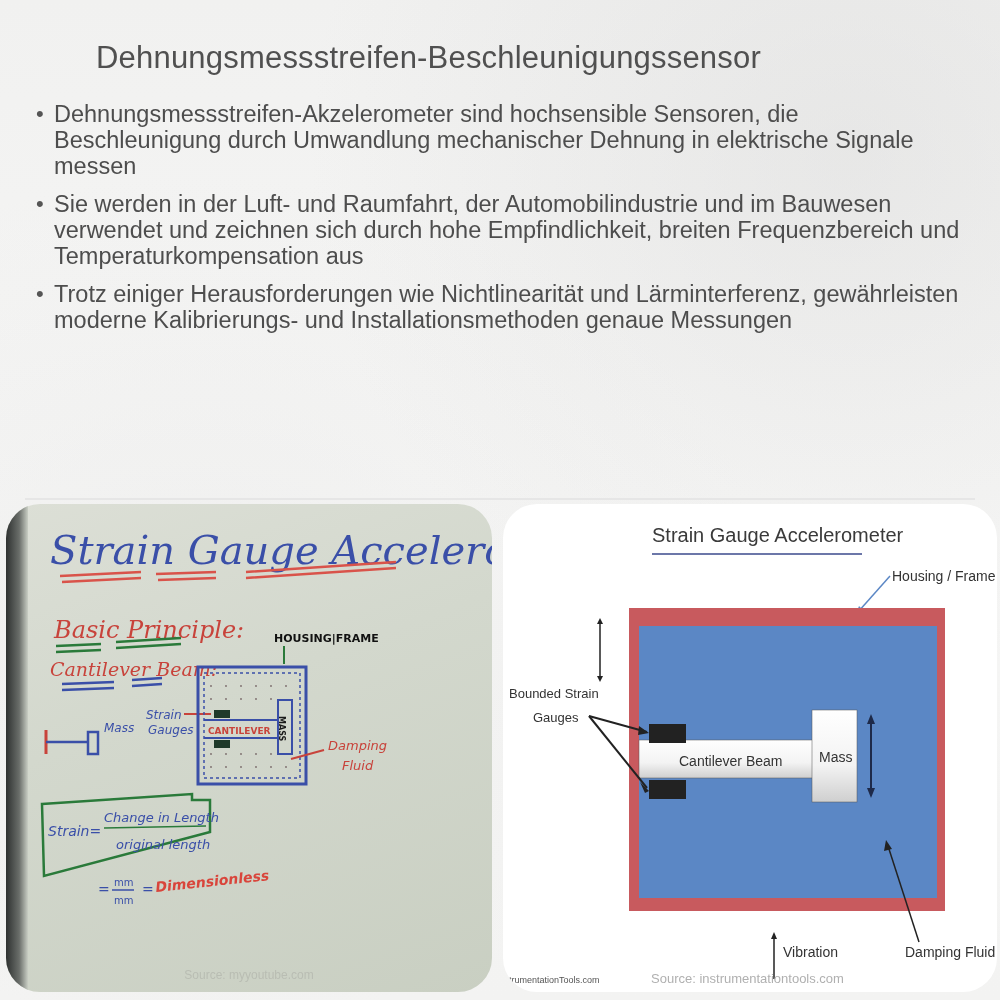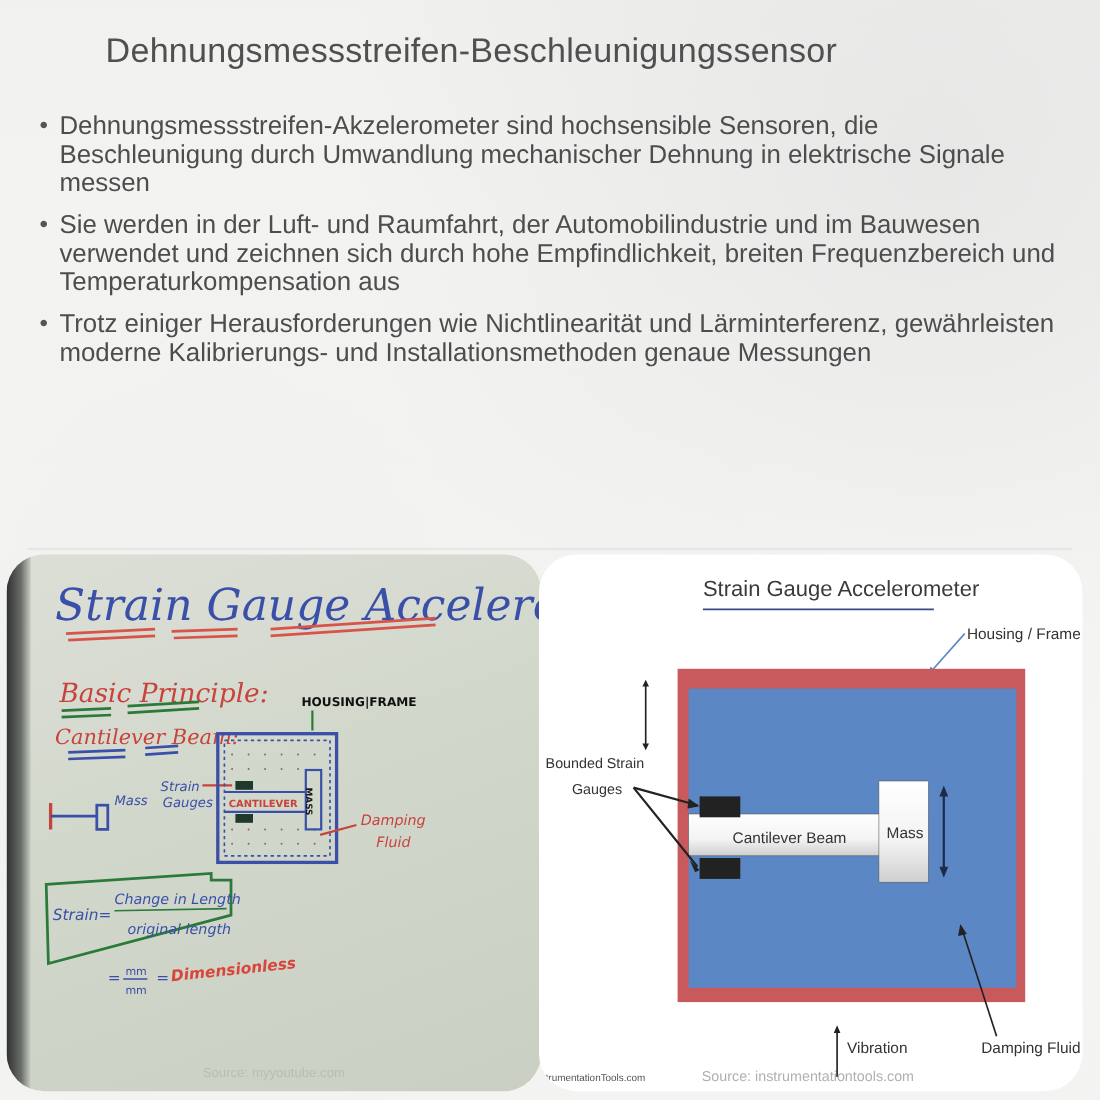--- a/index.html
+++ b/index.html
@@ -11,21 +11,21 @@
     }
     .bg-texture {
       position: absolute; inset: 0;
       background:
         radial-gradient(ellipse at 85% 15%, rgba(210,210,210,0.35), transparent 45%),
         radial-gradient(ellipse at 20% 60%, rgba(225,225,225,0.3), transparent 50%),
         linear-gradient(180deg, #f1f1f0 0%, #f6f6f5 50%, #f3f3f2 100%);
       z-index: 0;
     }
     .title {
-      position: absolute; top: 28px; left: 0; width: 857px; text-align: center;
+      position: absolute; top: 40px; left: 0; width: 857px; text-align: center;
       font-size: 31px; color: #505050; letter-spacing: 0.2px;
       z-index: 2; margin: 0; font-weight: normal;
     }
     .bullets {
       position: absolute; top: 101px; left: 36px; width: 930px;
       list-style: none; margin: 0; padding: 0; z-index: 2;
     }
     .bullets li {
       position: relative; padding-left: 18px;
       font-size: 23.5px; line-height: 26px; color: #4d4d4d;
@@ -48,21 +48,21 @@
       position: absolute; left: 0; top: 0; width: 22px; height: 100%;
       background: linear-gradient(90deg, #2e3130, #6a6e6a 60%, #c9cec4);
     }
     .img-left svg { position: absolute; left: 0; top: 0; }
     .src-left {
       position: absolute; left: 0; width: 486px; top: 464px; text-align: center;
       font-size: 12px; color: #b9bdb3;
     }
     
     .img-right {
-      position: absolute; left: 490px; top: 504px; width: 494px; height: 488px;
+      position: absolute; left: 503px; top: 504px; width: 494px; height: 488px;
       border-radius: 34px; overflow: hidden; background: #ffffff; z-index: 2;
     }
     .img-right svg { position: absolute; left: 0; top: 0; }
     .diag-text { font-family: "Liberation Sans", "DejaVu Sans", sans-serif; }
   </style>
 </head>
 <body>
 
 <div class="bg-texture"></div>
 

